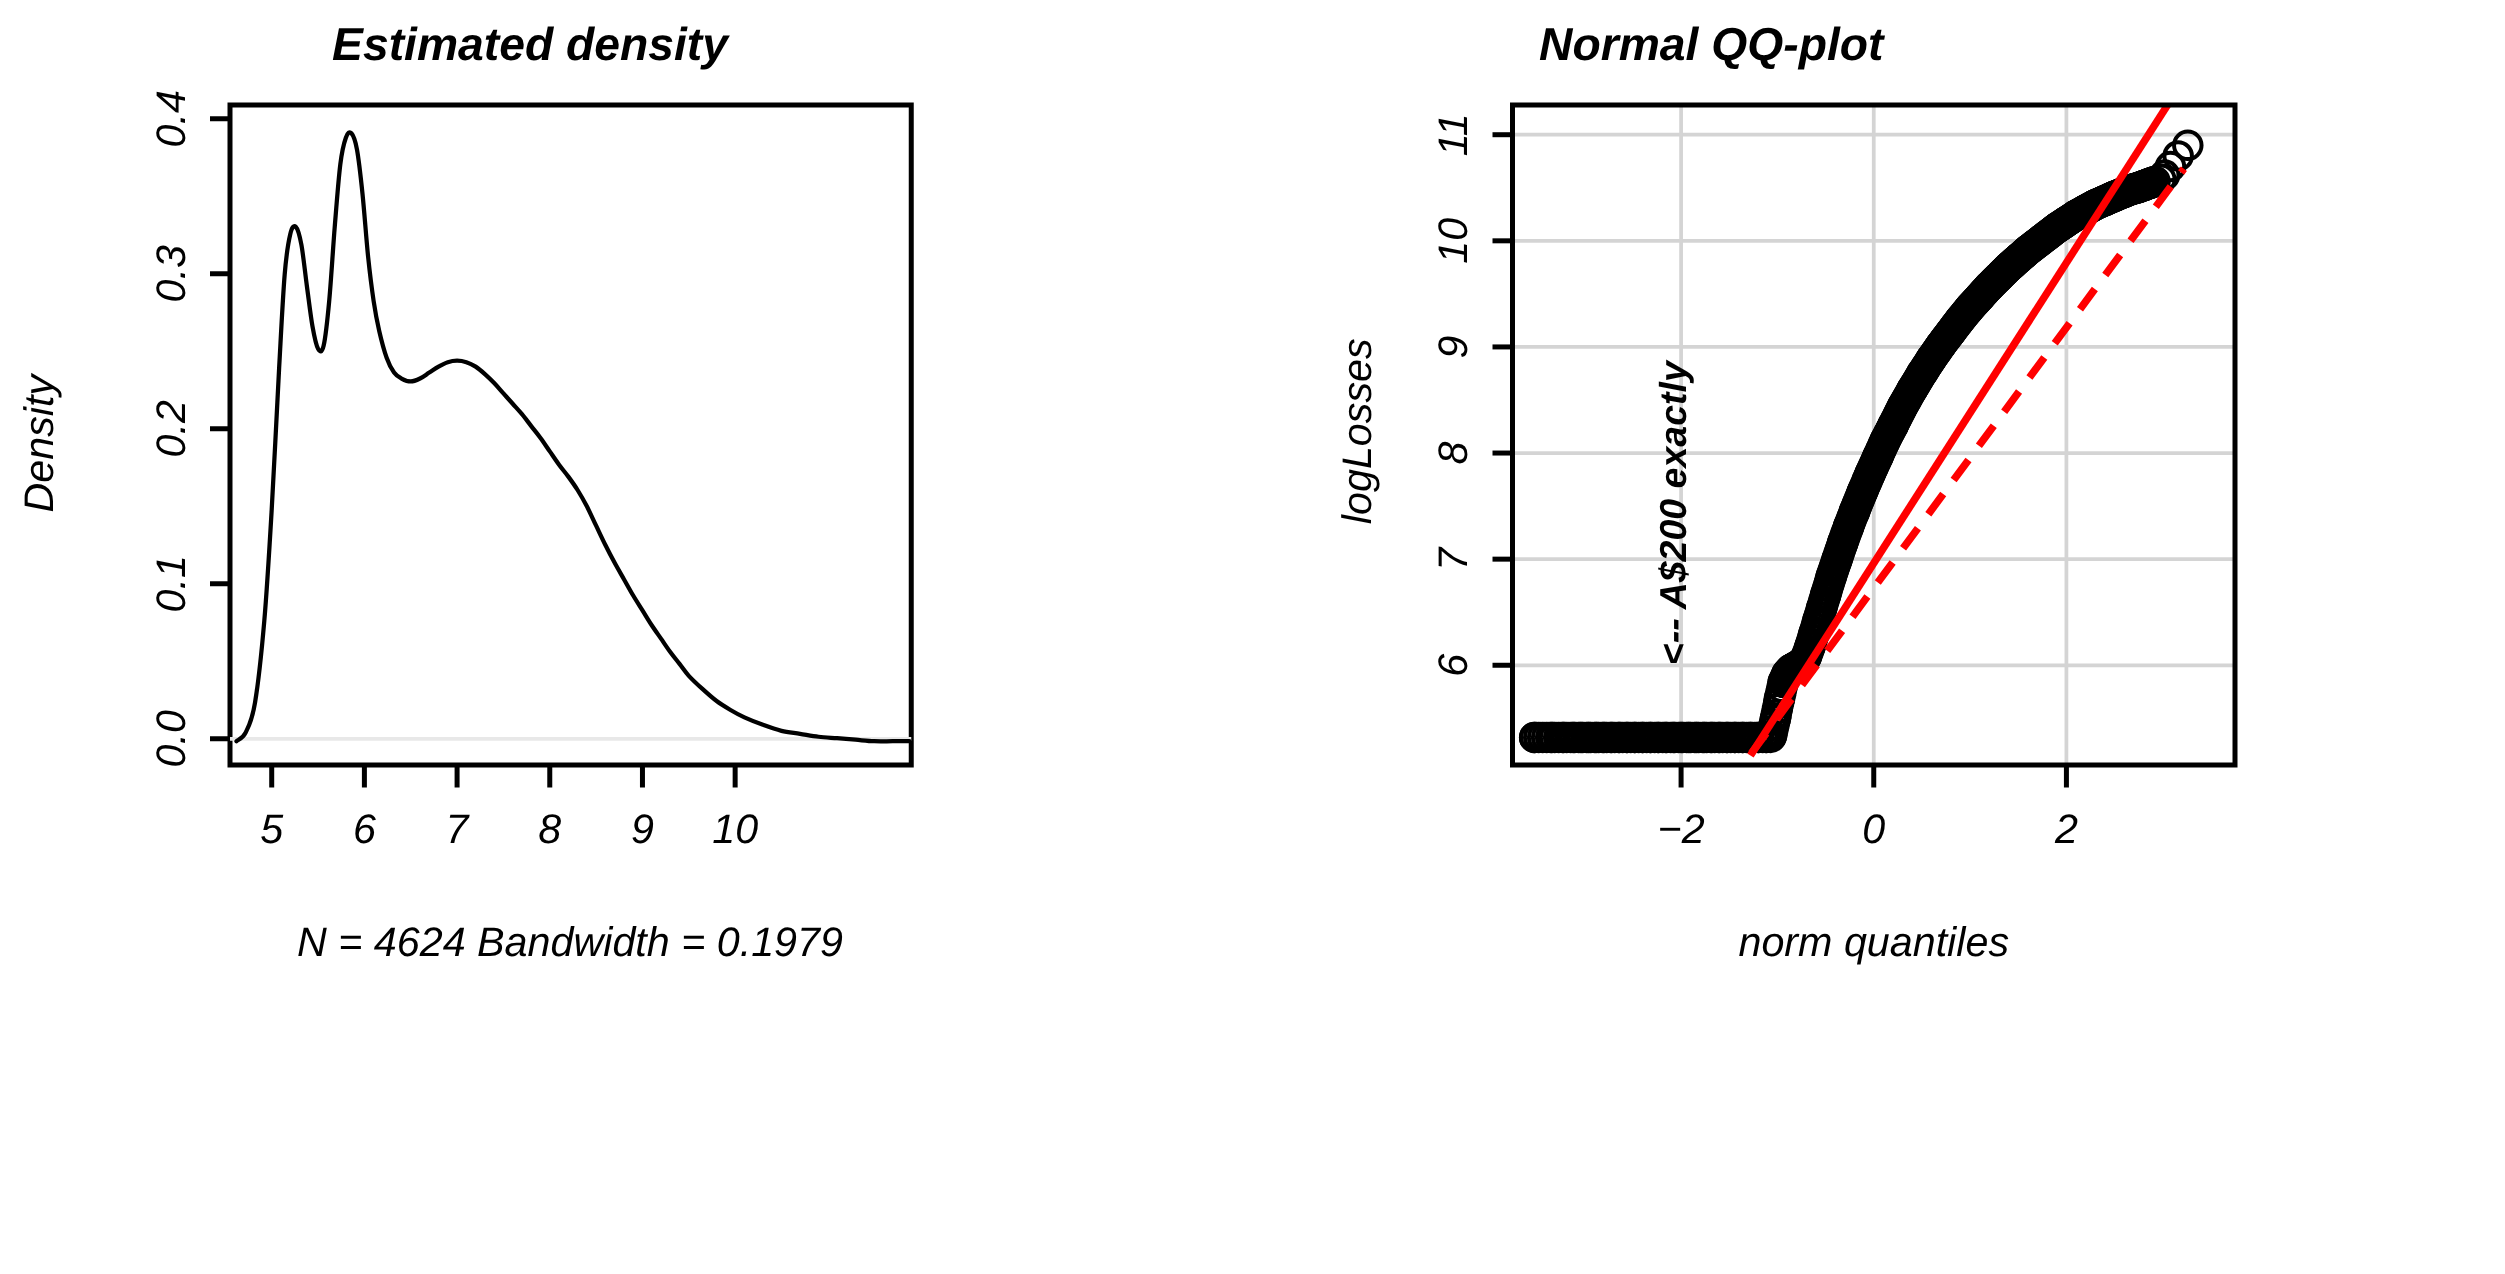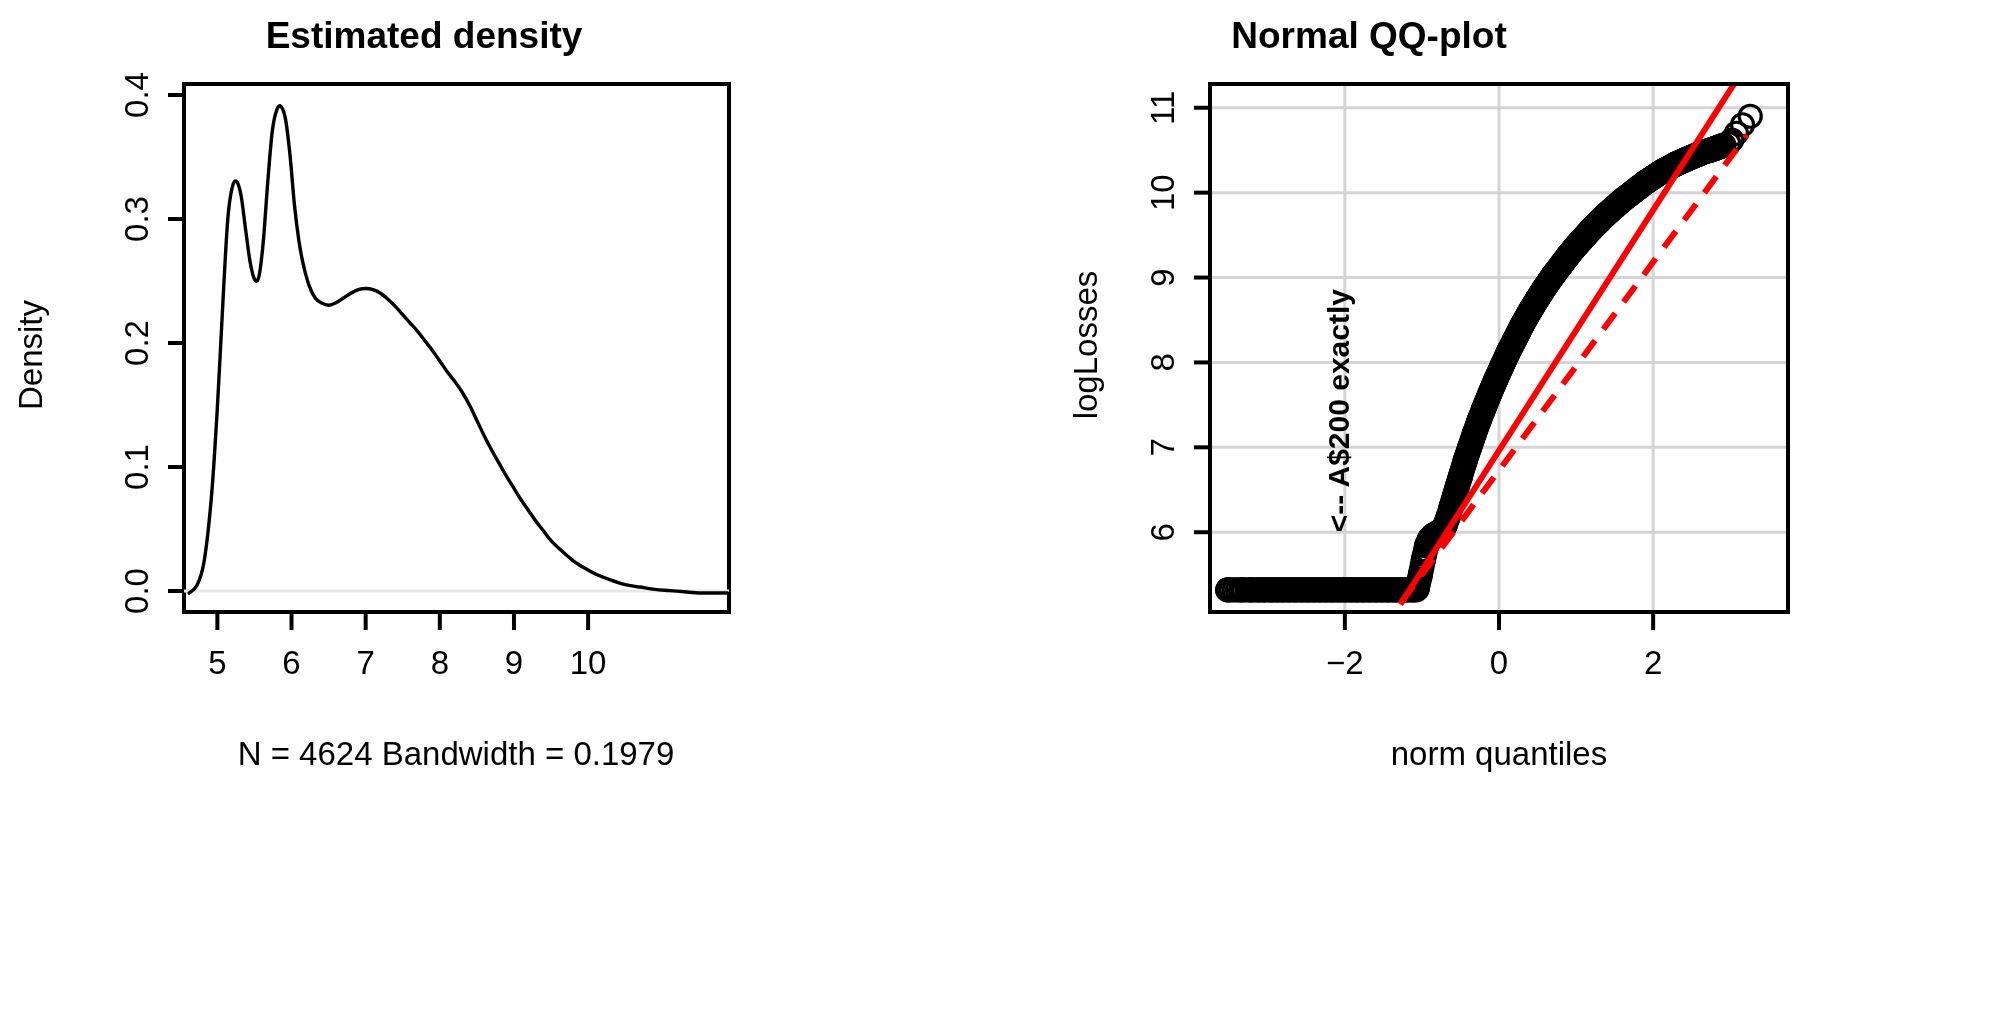--- a/index.html
+++ b/index.html
@@ -17,20 +17,21 @@
     width: 2004px;
     height: 1019px;
     display: flex;
     flex-direction: row;
     background: #ffffff;
   }
   .panel {
     width: 1002px;
     height: 1012px;
     position: relative;
+    font-style: italic;
   }
   svg.panel-svg {
     display: block;
     width: 1002px;
     height: 1019px;
   }
   .plot-title {
     font-family: "Liberation Sans", sans-serif;
     font-weight: bold;
     font-size: 37px;

